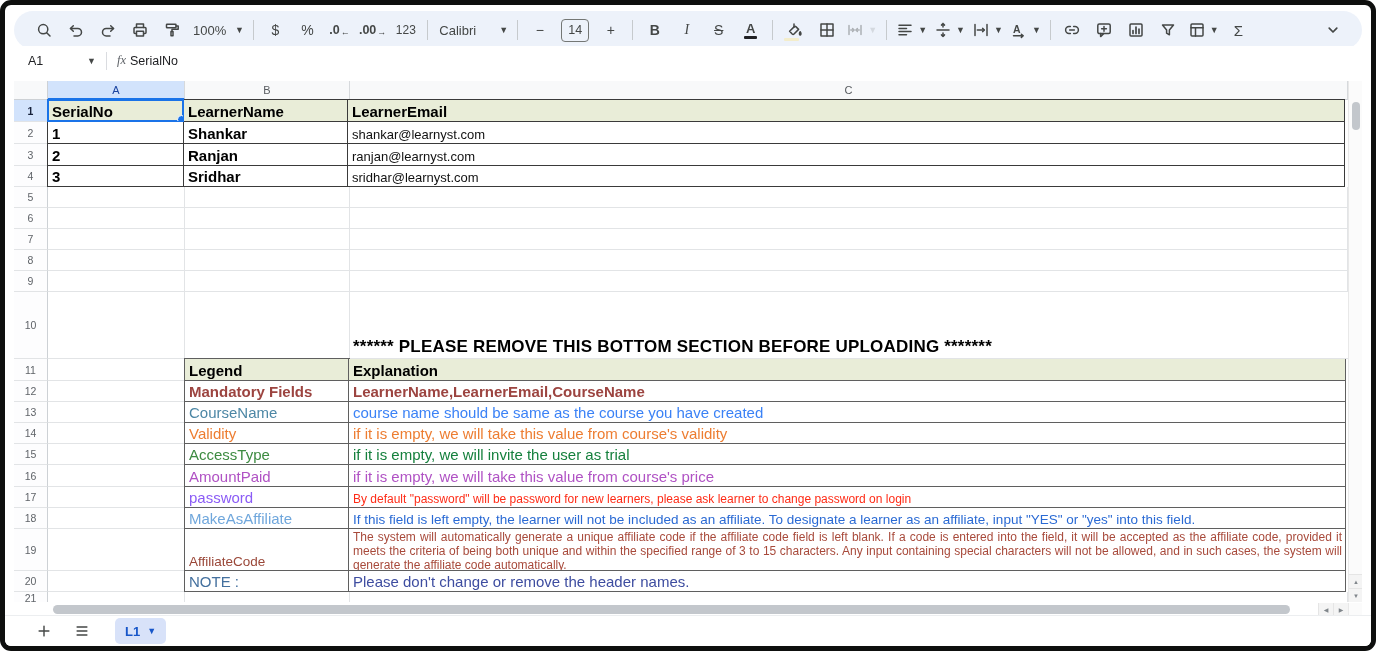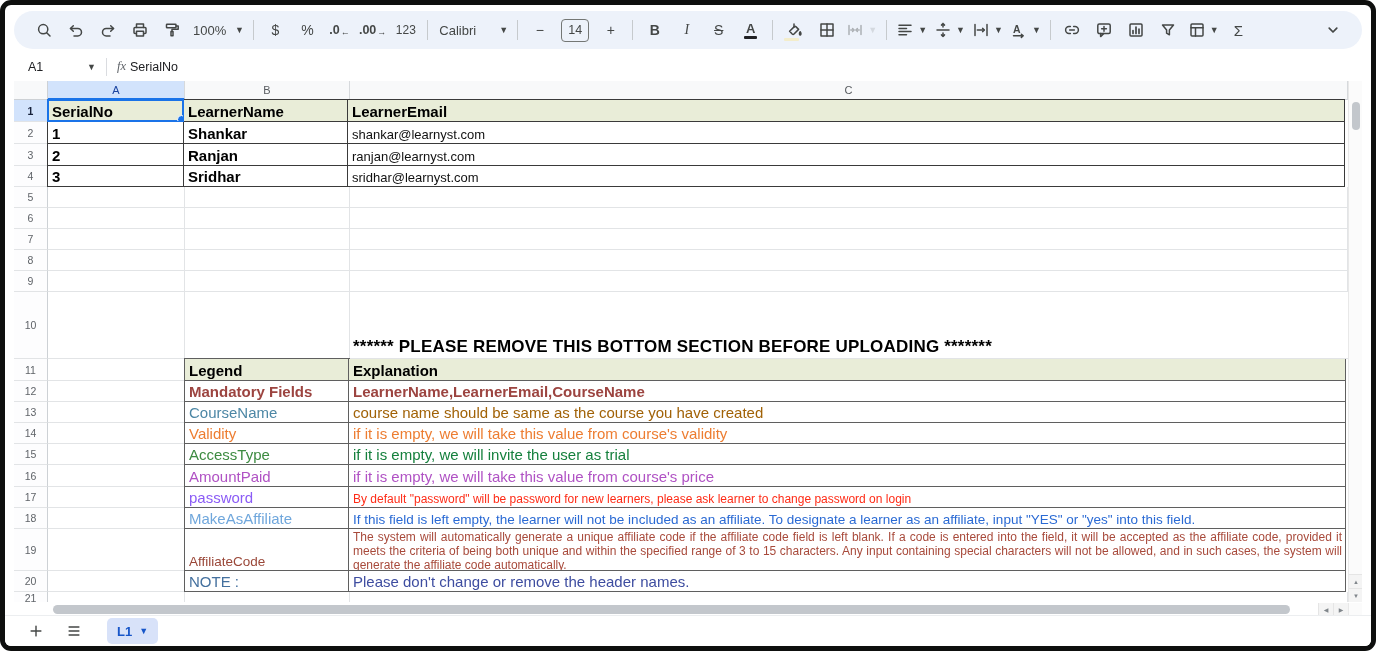--- a/index.html
+++ b/index.html
@@ -22,21 +22,21 @@
   .g-sigma{font-size:15px;}
   .stackA{display:flex;flex-direction:column;align-items:center;line-height:1;}
   .stackA .bar{width:13px;height:3px;margin-top:1px;border-radius:1px;}
   .fs-box{width:26px;height:21px;border:1px solid #747775;border-radius:4px;display:flex;align-items:center;justify-content:center;font-size:12.5px;color:#444746;margin:0 2px;}
   .dec-wrap{display:flex;align-items:flex-end;line-height:1;}
   .dec-wrap .num{font-size:12.5px;font-weight:bold;color:#444746;}
   .dec-wrap .arr{font-size:9px;color:#444746;margin-left:1px;margin-bottom:-1px;}
   .disabled, .disabled .tb-arrow{opacity:.38;}
 
   
-  .fbar{position:absolute;left:9px;right:9px;top:47px;height:29px;display:flex;align-items:center;background:#fff;}
+  .fbar{position:absolute;left:9px;right:9px;top:41px;height:29px;display:flex;align-items:center;background:#fff;}
   .namebox{display:flex;align-items:center;width:92px;padding-left:14px;box-sizing:border-box;}
   .namebox .ref{font-size:12.5px;color:#202124;}
   .namebox .arr{margin-left:auto;margin-right:10px;font-size:9px;color:#444746;}
   .fdiv{width:1px;height:18px;background:#dadce0;margin-right:10px;}
   .fx{font-family:"Liberation Serif",serif;font-style:italic;font-size:12.5px;color:#5f6368;margin-right:4px;}
   .fval{font-size:12.5px;color:#202124;}
 
   
   .grid{position:absolute;left:9px;top:76px;width:1348px;height:521px;overflow:hidden;background:#fff;}
   .chrow{display:flex;height:19px;}
@@ -66,21 +66,21 @@
   .varrows{position:absolute;bottom:0;left:0;width:14px;display:flex;flex-direction:column;}
   .sarrow{height:13px;display:flex;align-items:center;justify-content:center;font-size:6px;color:#80868b;background:#f4f4f4;border-top:1px solid #e5e5e5;}
   .hscroll{position:absolute;left:9px;right:9px;top:598px;height:13px;display:flex;align-items:center;}
   .htrack{position:relative;flex:1;height:13px;}
   .hthumb{position:absolute;left:39px;right:28px;top:2px;height:9px;border-radius:5px;background:#c3c7cc;}
   .harrows{display:flex;flex:0 0 auto;}
   .harrow{width:14px;height:13px;display:flex;align-items:center;justify-content:center;font-size:6px;color:#80868b;background:#f4f4f4;border-left:1px solid #e5e5e5;}
   .hcorner{width:14px;height:13px;background:#fbfbfb;border-left:1px solid #e8e8e8;box-sizing:border-box;}
 
   
-  .sheetbar{position:absolute;left:0;right:0;bottom:0;height:30px;background:#fff;border-top:1px solid #eceef0;display:flex;align-items:center;padding-left:18px;}
+  .sheetbar{position:absolute;left:0;right:0;bottom:0;height:30px;background:#fff;border-top:1px solid #eceef0;display:flex;align-items:center;padding-left:26px;}
   .sb-btn{width:26px;height:26px;border-radius:50%;display:flex;align-items:center;justify-content:center;color:#444746;margin-right:12px;cursor:pointer;}
   .sb-tab{height:26px;background:#d8e2f9;border-radius:5px;display:flex;align-items:center;padding:0 10px;margin-left:8px;cursor:pointer;}
   .sb-tab .lbl{color:#1756c9;font-weight:bold;font-size:13px;}
   .sb-tab .arr{color:#1756c9;font-size:9px;margin-left:7px;}
 </style>
 </head>
 <body>
 
 <div class="frame">
 
@@ -431,21 +431,21 @@
           <div class="gc cc bd-med bold" style="color: rgb(156, 68, 64);">
             <span>LearnerName,LearnerEmail,CourseName</span>
           </div>
         </div>
         <div class="grow" style="height: 21px;">
           <div class="rh">13</div>
           <div class="gc ca"></div>
           <div class="gc cb bd-med" style="color: rgb(77, 135, 165);">
             <span>CourseName</span>
           </div>
-          <div class="gc cc bd-med" style="color: #a16207;">
+          <div class="gc cc bd-med" style="color: #3b82f6;">
             <span>course name should be same as the course you have created</span>
           </div>
         </div>
         <div class="grow" style="height: 21px;">
           <div class="rh">14</div>
           <div class="gc ca"></div>
           <div class="gc cb bd-med" style="color: rgb(237, 125, 49);">
             <span>Validity</span>
           </div>
           <div class="gc cc bd-med" style="color: rgb(237, 125, 49);">

